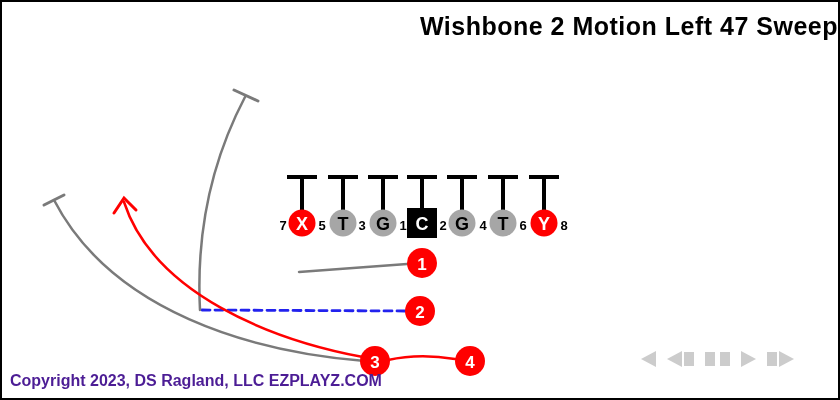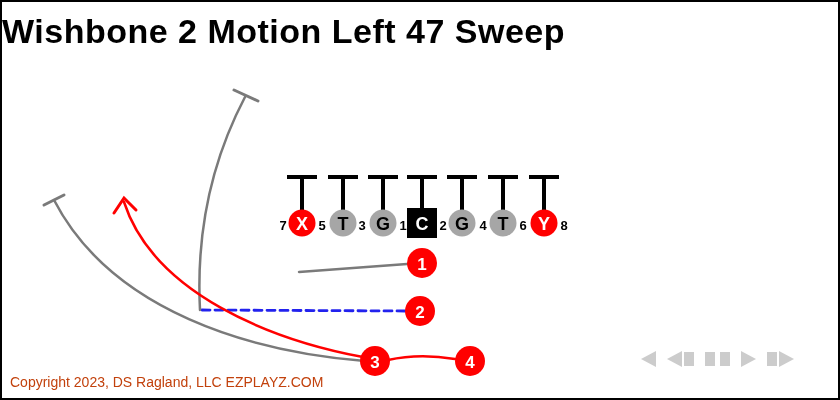--- a/index.html
+++ b/index.html
@@ -4,27 +4,27 @@
 <style>
   html,body{margin:0;padding:0;background:#fff;}
   .frame{
     position:relative;width:840px;height:400px;box-sizing:border-box;
     border:2px solid #000;background:#fff;overflow:hidden;
     font-family:"Liberation Sans",sans-serif;
     -webkit-user-select:none;user-select:none;
   }
   .title{
     position:absolute;top:10px;left:0;width:100%;
-    text-align:left;font-size:34px;font-weight:bold;color:#000;
+    text-align:right;font-size:25px;font-weight:bold;color:#000;
     letter-spacing:0.5px;
   }
   #field{position:absolute;left:0;top:0;}
   .copyright{
     position:absolute;left:8px;bottom:8px;
-    font-size:14px;font-weight:normal;color:#c2410c;letter-spacing:0px;
+    font-size:16px;font-weight:bold;color:#4c1d95;letter-spacing:0px;
   }
   .controls{
     position:absolute;right:44px;bottom:31px;
     display:flex;align-items:center;gap:11px;
   }
   .ctl{display:flex;align-items:center;gap:2px;cursor:pointer;}
   .ctl i{display:inline-block;}
   .tri-l{width:0;height:0;border-top:8px solid transparent;border-bottom:8px solid transparent;border-right:15px solid #ccc;}
   .tri-r{width:0;height:0;border-top:8px solid transparent;border-bottom:8px solid transparent;border-left:15px solid #ccc;}
   .sq{width:10px;height:14px;background:#ccc;}

